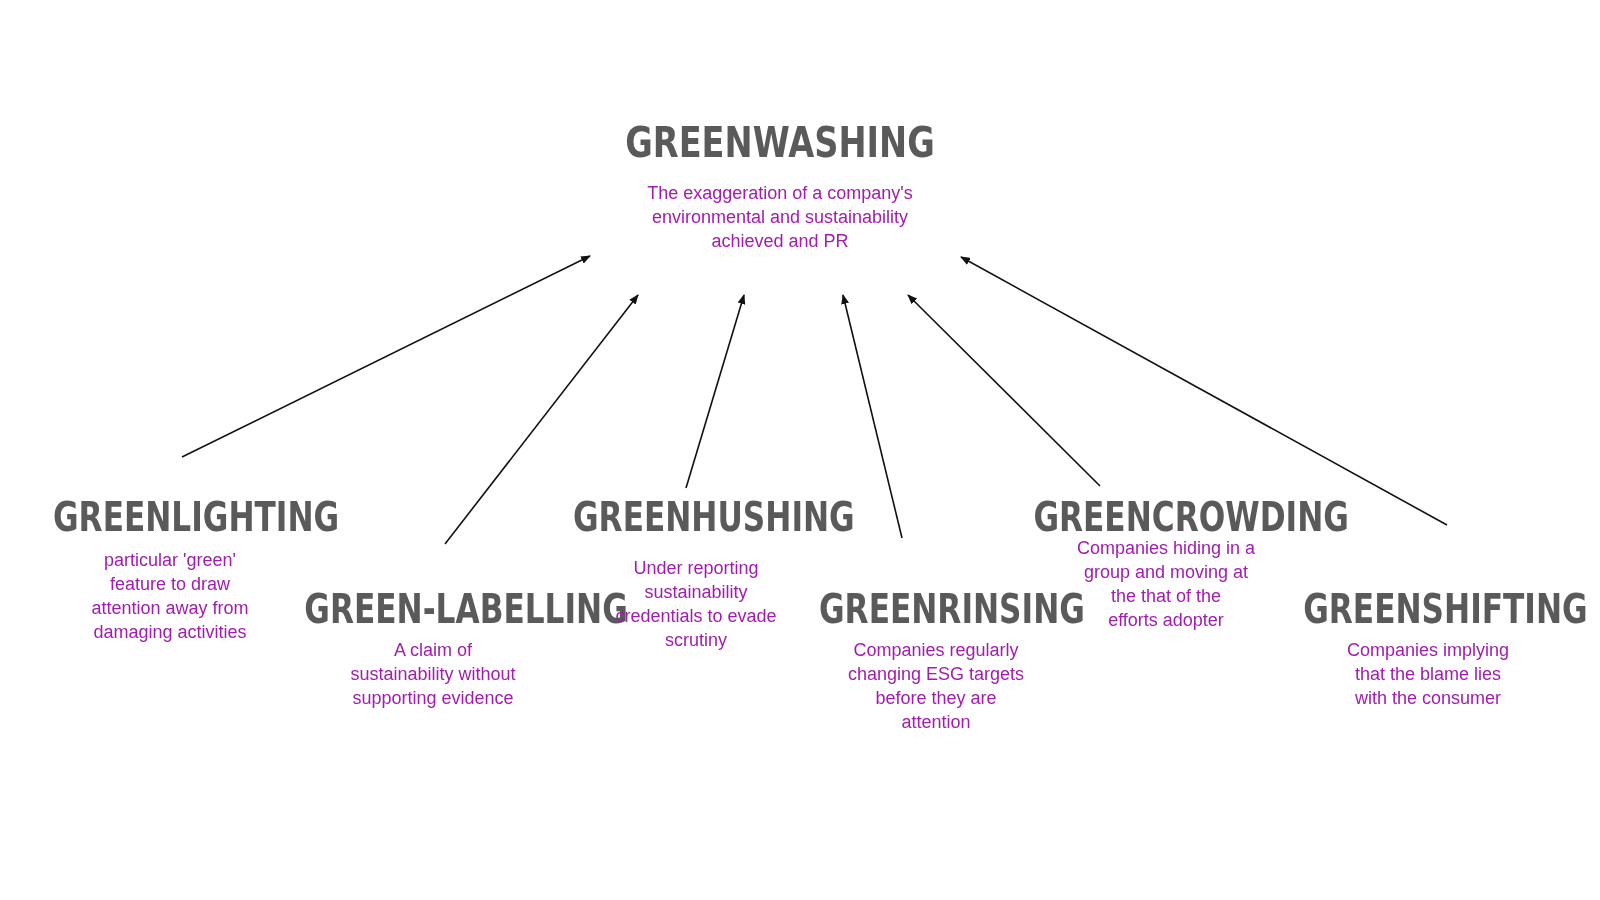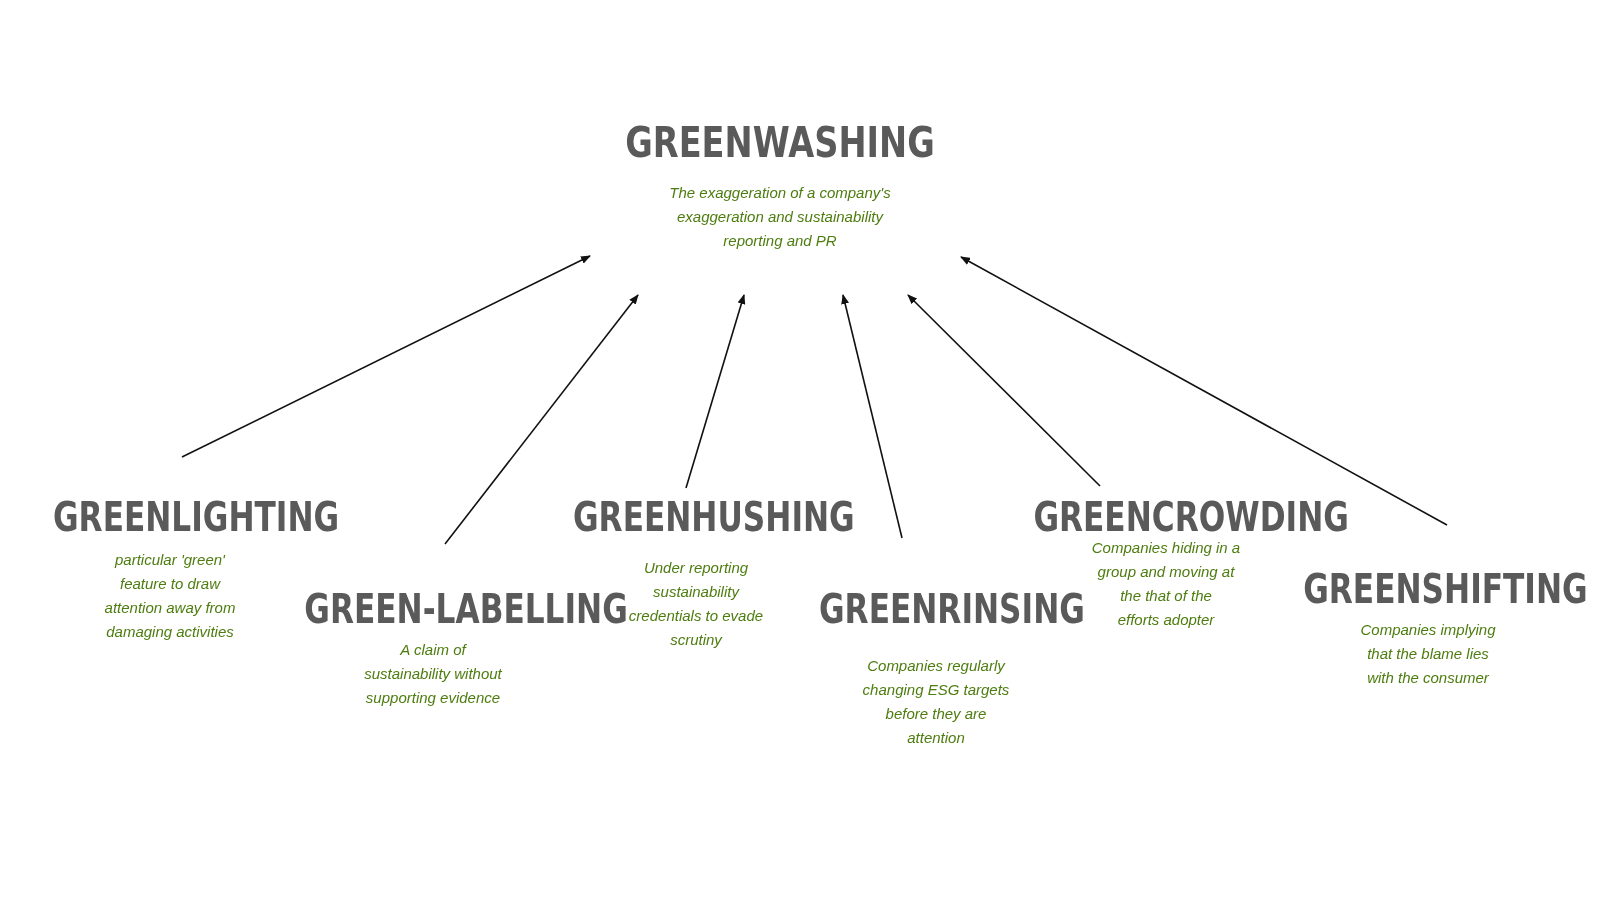--- a/index.html
+++ b/index.html
@@ -10,21 +10,21 @@
     .node { position: absolute; text-align: center; }
     .title {
       font-family: "DejaVu Sans", sans-serif;
       font-weight: bold; color: #5a5a5a; letter-spacing: 0px;
       white-space: nowrap; transform: scaleX(0.78); transform-origin: center;
     }
     .title.main { font-size: 42px; transform: scaleX(0.80); }
     .title.sub { font-size: 40px; }
     .desc {
       font-family: "Liberation Sans", sans-serif;
-      font-size: 15px; line-height: 24px; color: #4d7c0f; font-style: italic;
+      font-size: 18px; line-height: 24px; color: #a21caf;
     }
     svg.arrows { position: absolute; left: 0; top: 0; }
   </style>
 </head>
 <body>
 
 <svg class="arrows" width="1600" height="900" viewBox="0 0 1600 900">
   <defs>
     <marker id="ah" markerWidth="10" markerHeight="8" refX="9" refY="4" orient="auto" markerUnits="userSpaceOnUse">
       <path d="M0,0 L10,4 L0,8 Z" fill="#111111"></path>
@@ -35,22 +35,22 @@
   <line x1="686" y1="488" x2="744" y2="295" stroke="#111" stroke-width="1.6" marker-end="url(#ah)"></line>
   <line x1="902" y1="538" x2="843" y2="295" stroke="#111" stroke-width="1.6" marker-end="url(#ah)"></line>
   <line x1="1100" y1="486" x2="908" y2="295" stroke="#111" stroke-width="1.6" marker-end="url(#ah)"></line>
   <line x1="1447" y1="525" x2="961" y2="257" stroke="#111" stroke-width="1.6" marker-end="url(#ah)"></line>
 </svg>
 
 <div class="node" style="left:580px; top:118px; width:400px;">
   <div class="title main">GREENWASHING</div>
   <div class="desc" style="margin-top:14px;">
     <div>The exaggeration of a company's</div>
-    <div>exaggeration and sustainability</div>
-    <div>reporting and PR</div>
+    <div>environmental and sustainability</div>
+    <div>achieved and PR</div>
   </div>
 </div>
 
 <div class="node" style="left:20px; top:494px; width:300px;">
   <div class="title sub">GREENLIGHTING</div>
   <div class="desc" style="margin-top:8px;">
     <div>particular 'green'</div>
     <div>feature to draw</div>
     <div>attention away from</div>
     <div>damaging activities</div>
@@ -71,38 +71,38 @@
   <div class="desc" style="margin-top:16px; padding-left:12px;">
     <div>Under reporting</div>
     <div>sustainability</div>
     <div>credentials to evade</div>
     <div>scrutiny</div>
   </div>
 </div>
 
 <div class="node" style="left:786px; top:586px; width:300px;">
   <div class="title sub">GREENRINSING</div>
-  <div class="desc" style="margin-top:22px;">
+  <div class="desc" style="margin-top:6px;">
     <div>Companies regularly</div>
     <div>changing ESG targets</div>
     <div>before they are</div>
     <div>attention</div>
   </div>
 </div>
 
 <div class="node" style="left:996px; top:494px; width:340px;">
   <div class="title sub">GREENCROWDING</div>
   <div class="desc" style="margin-top:-4px;">
     <div>Companies hiding in a</div>
     <div>group and moving at</div>
     <div>the that of the</div>
     <div>efforts adopter</div>
   </div>
 </div>
 
-<div class="node" style="left:1268px; top:566px; width:320px;">
+<div class="node" style="left:1268px; top:586px; width:320px;">
   <div class="title sub">GREENSHIFTING</div>
   <div class="desc" style="margin-top:6px;">
     <div>Companies implying</div>
     <div>that the blame lies</div>
     <div>with the consumer</div>
   </div>
 </div>
 
 </body></html>

